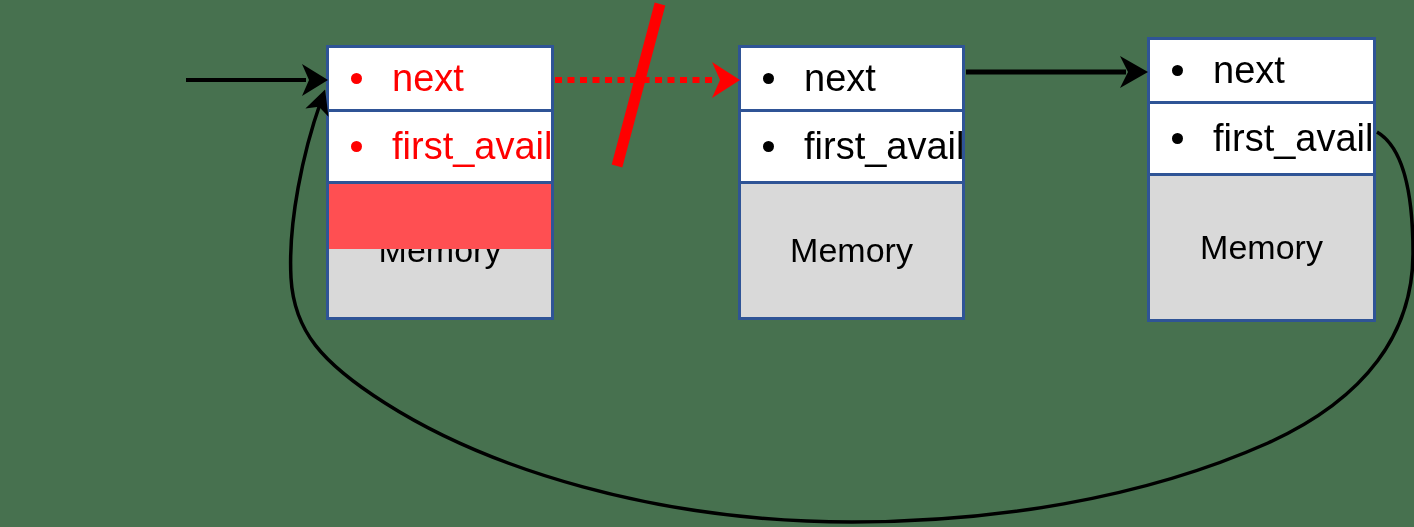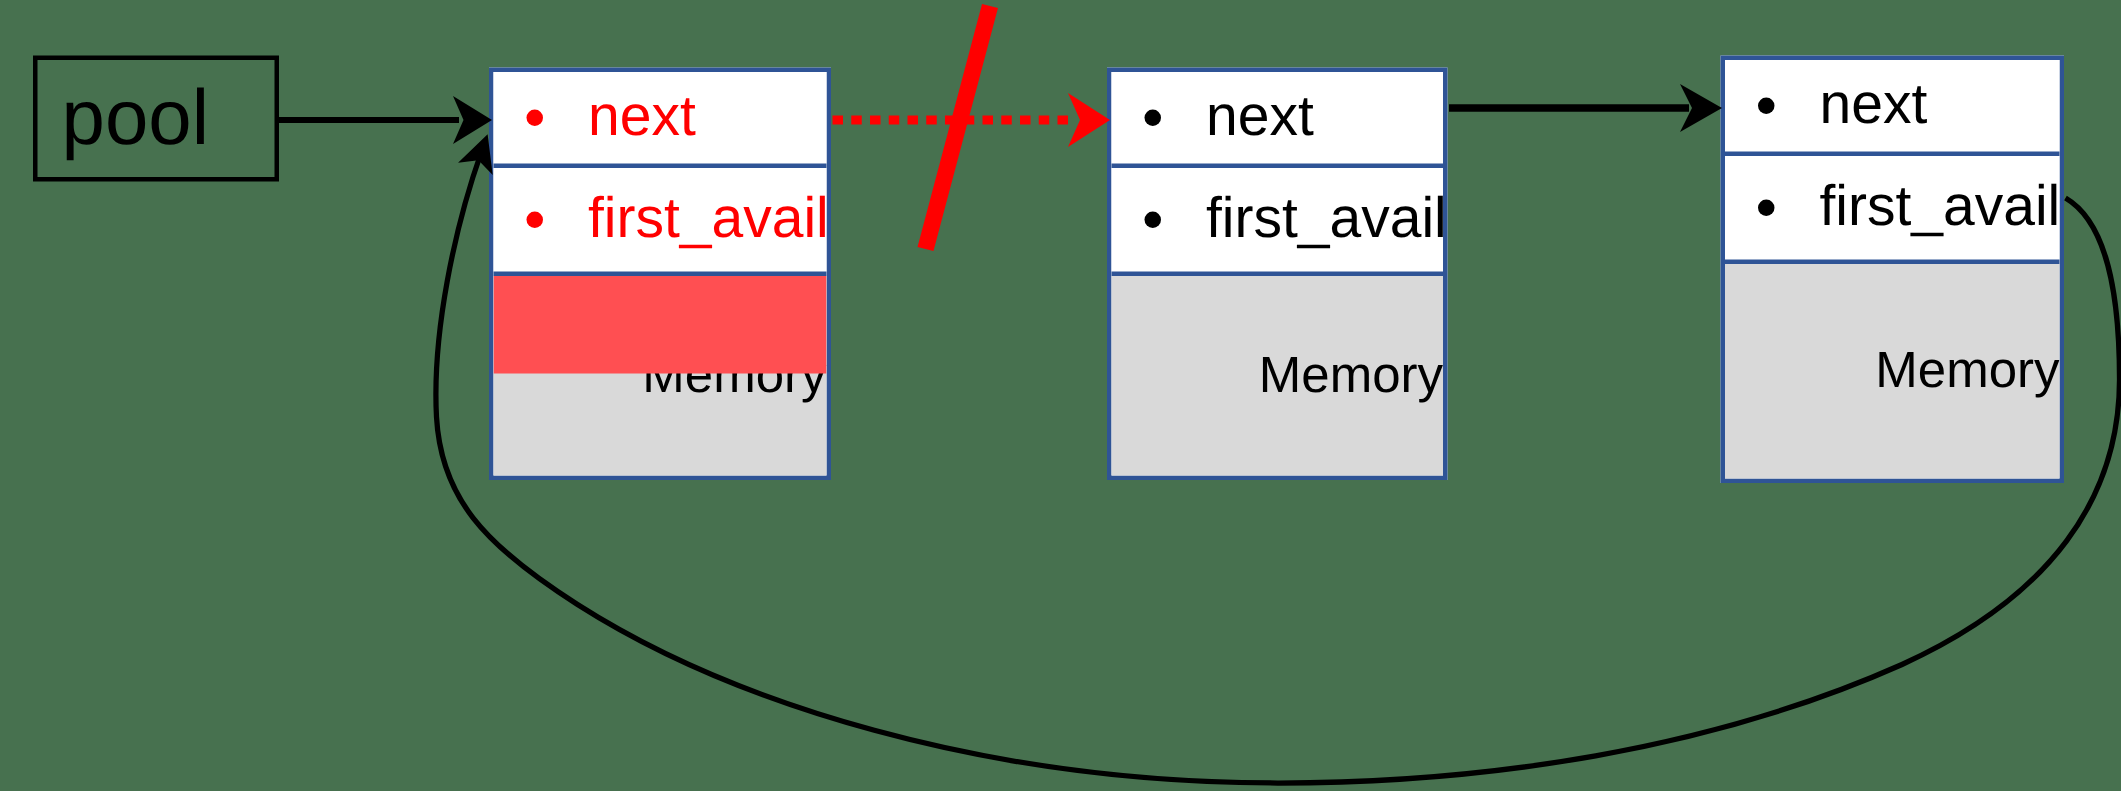--- a/index.html
+++ b/index.html
@@ -63,21 +63,21 @@
     background: currentColor;
     flex: none;
   }
 
   .memory {
     flex: 1;
     position: relative;
     background: var(--memory-fill, #D9D9D9);
     display: flex;
     align-items: center;
-    justify-content: flex-end;
+    justify-content: center;
     font-size: 34px;
     color: var(--black, #000);
     overflow: hidden;
   }
   .memory .mem-label { position: relative; z-index: 1; }
   .alloc-overlay {
     position: absolute;
     left: 0; right: 0; top: 0;
     height: 65px;
     background: var(--highlight-fill, #FF4F52);
@@ -95,23 +95,20 @@
   .stroke-black { stroke: var(--black, #000); fill: none; }
   .fill-black   { fill: var(--black, #000); }
   .stroke-red   { stroke: var(--red, #FF0000); fill: none; }
   .fill-red     { fill: var(--red, #FF0000); }
 </style>
 </head>
 <body style="background: rgb(71, 113, 79);">
 
 <div class="canvas">
 
-  <div class="pool-box">
-    <span>pool</span>
-  </div>
 
   <div class="node node-1">
     <div class="row next red">
       <span class="bullet"></span>
       <span>next</span>
     </div>
     <div class="row first-avail red">
       <span class="bullet"></span>
       <span>first_avail</span>
     </div>

